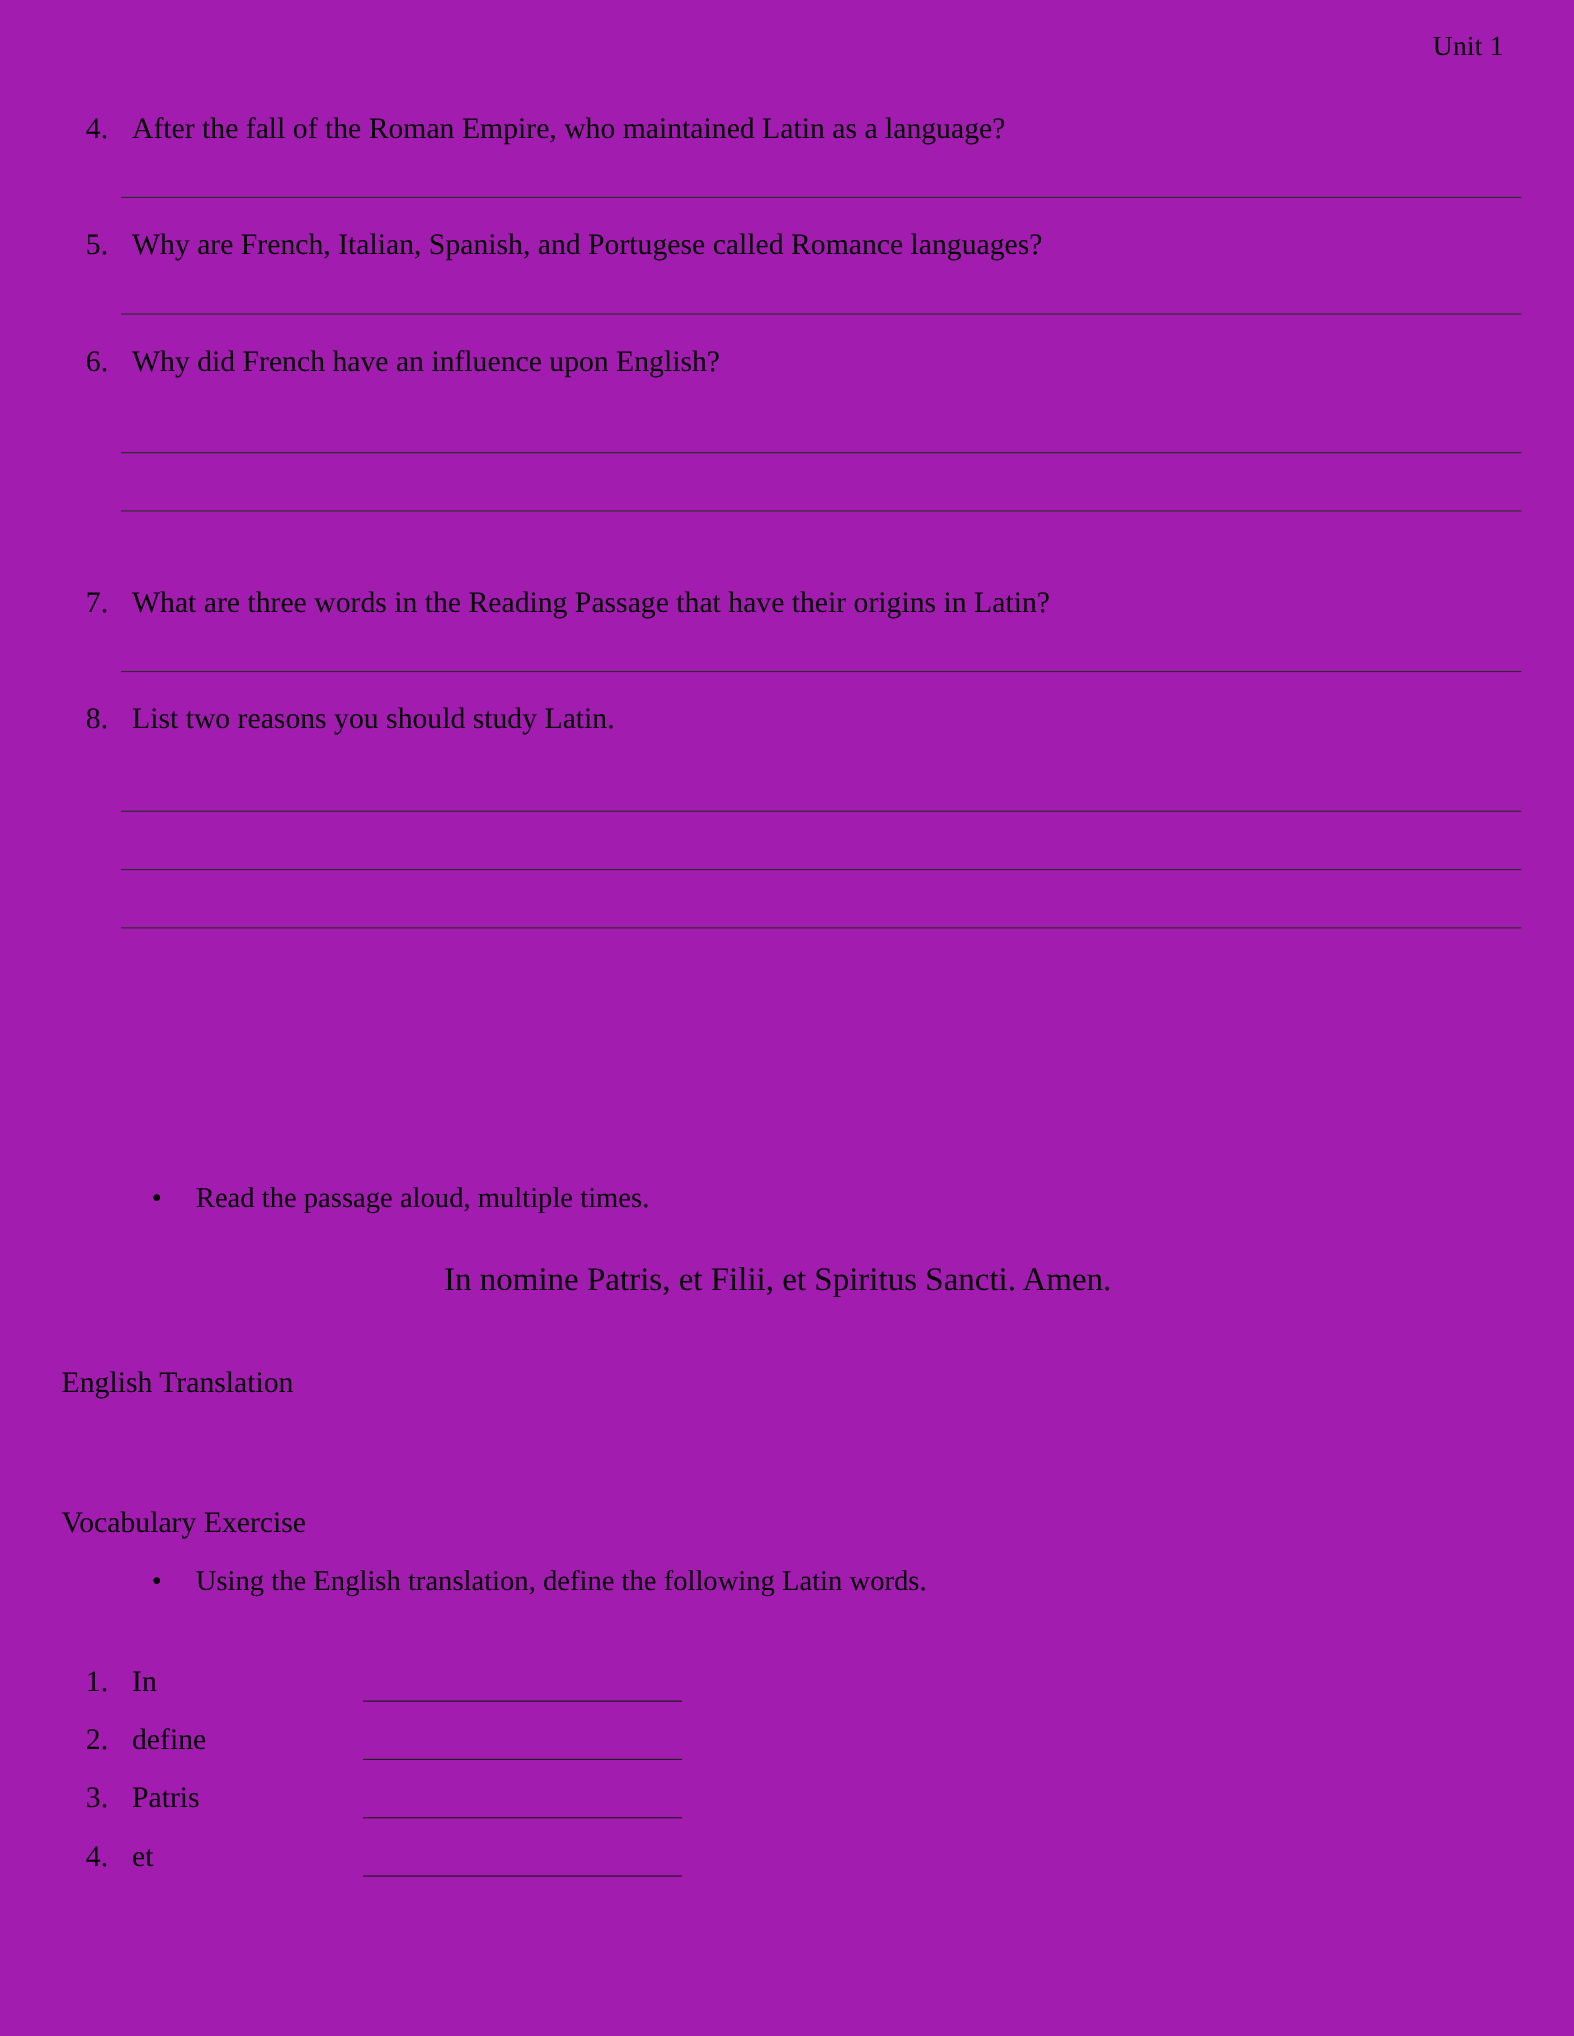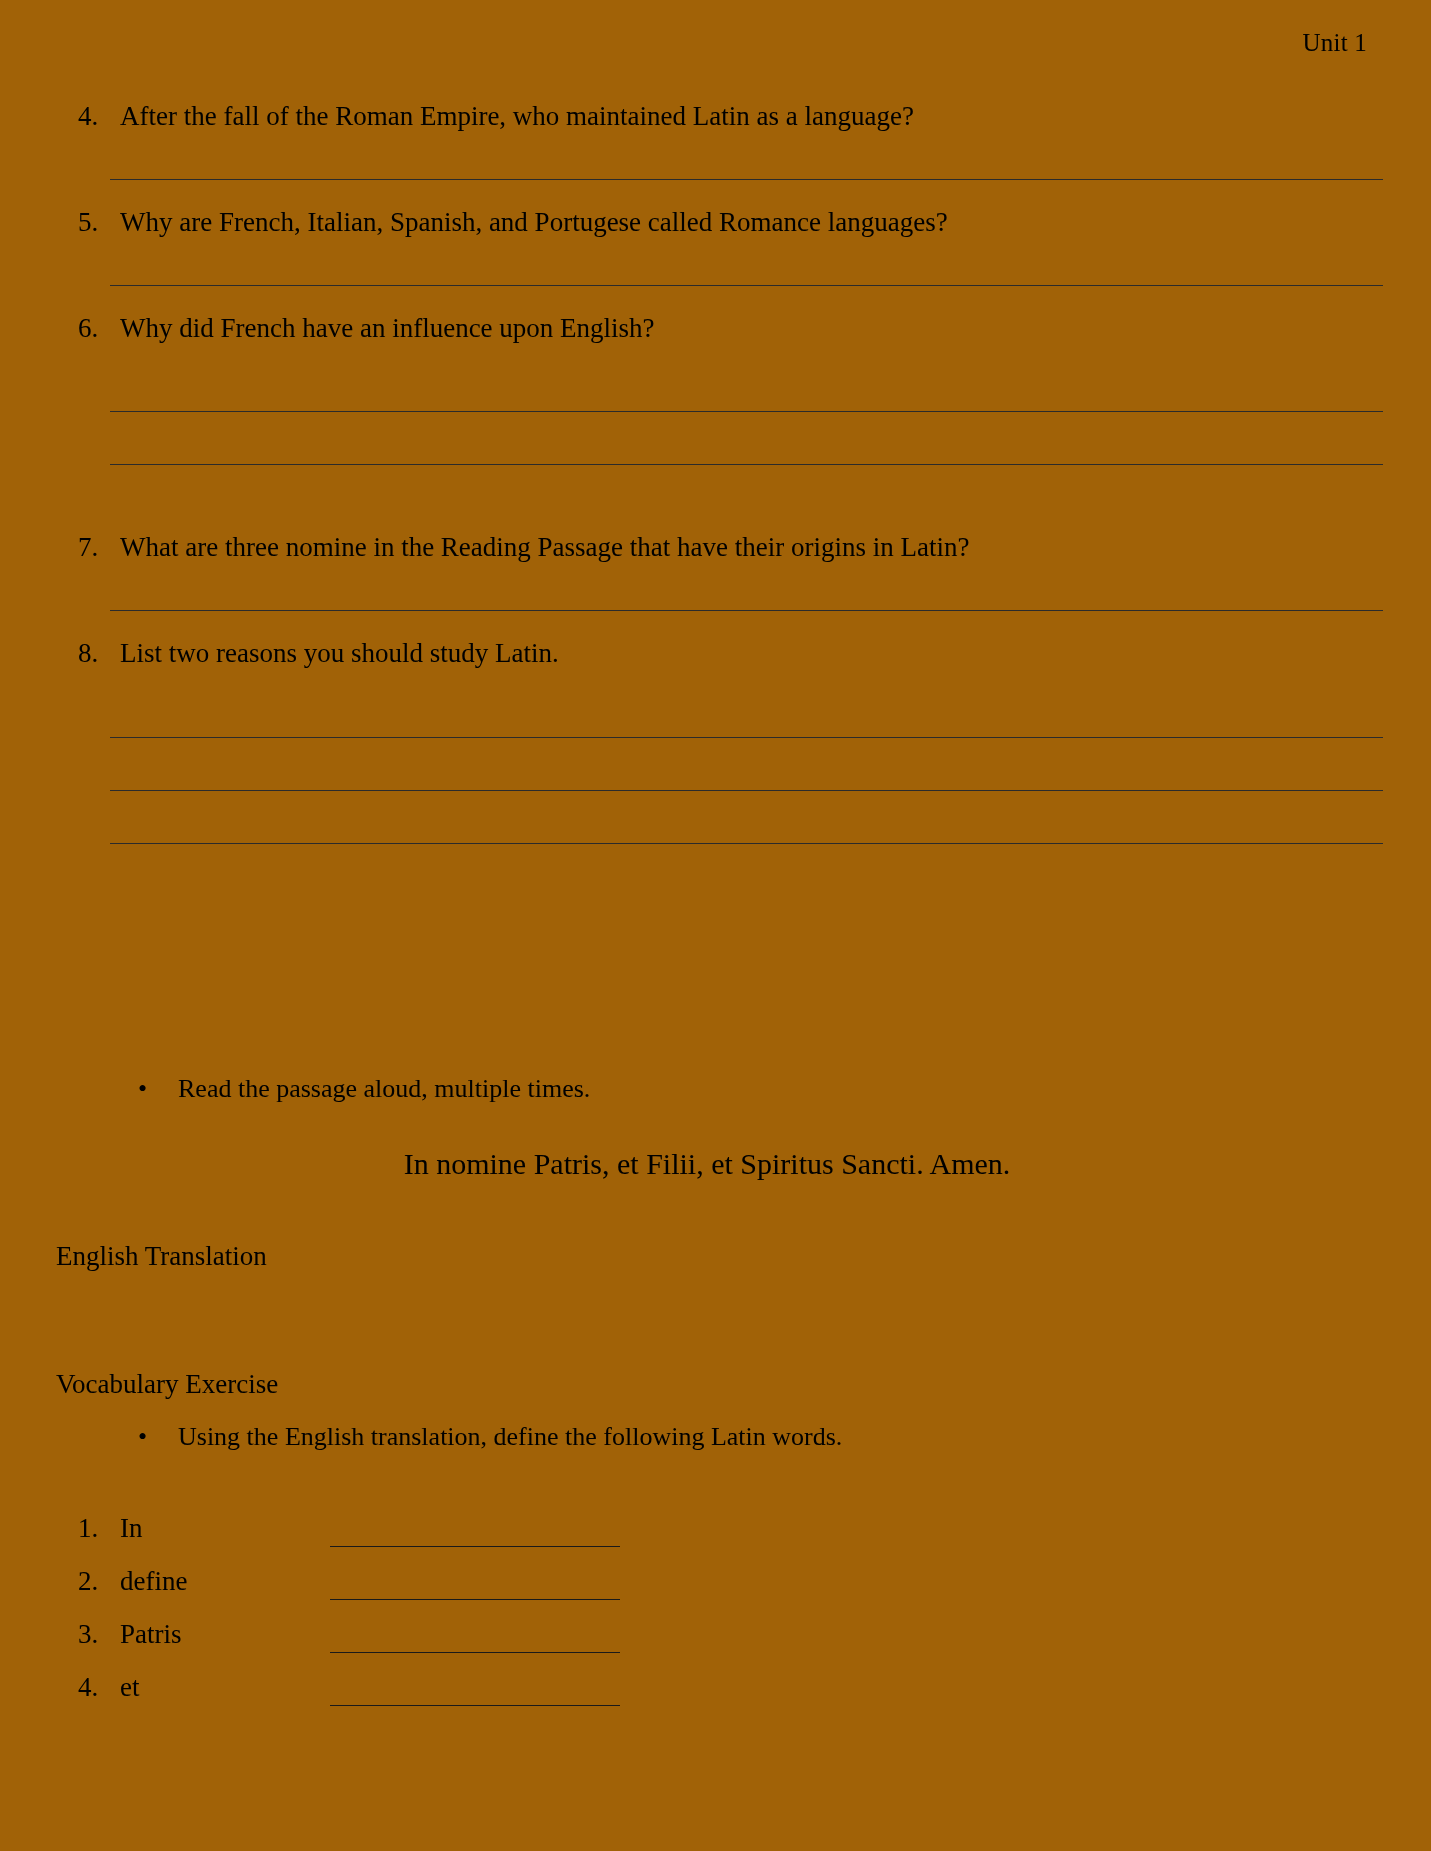--- a/index.html
+++ b/index.html
@@ -9,21 +9,21 @@
     background: #ffffff;
   }
   body {
     font-family: "Liberation Serif", "DejaVu Serif", serif;
     color: #000000;
   }
   .page {
     position: relative;
     width: 1431px;
     height: 1851px;
-    background: #a16207;
+    background: #a21caf;
     box-sizing: border-box;
     overflow: hidden;
   }
 
   
   .header {
     position: absolute;
     top: 28px;
     right: 64px;
     font-size: 25px;
@@ -191,21 +191,21 @@
       <div class="gap-d"></div>
       <div class="ans-line"></div>
       <div class="gap-c"></div>
       <div class="ans-line"></div>
       <div class="gap-d"></div>
     </div>
 
     <div class="q-item">
       <div class="q-row">
         <span class="q-num">7.</span>
-        <span class="q-text">What are three nomine in the Reading Passage that have their origins in Latin?</span>
+        <span class="q-text">What are three words in the Reading Passage that have their origins in Latin?</span>
       </div>
       <div class="gap-a"></div>
       <div class="ans-line"></div>
       <div class="gap-b"></div>
     </div>
 
     <div class="q-item">
       <div class="q-row">
         <span class="q-num">8.</span>
         <span class="q-text">List two reasons you should study Latin.</span>

